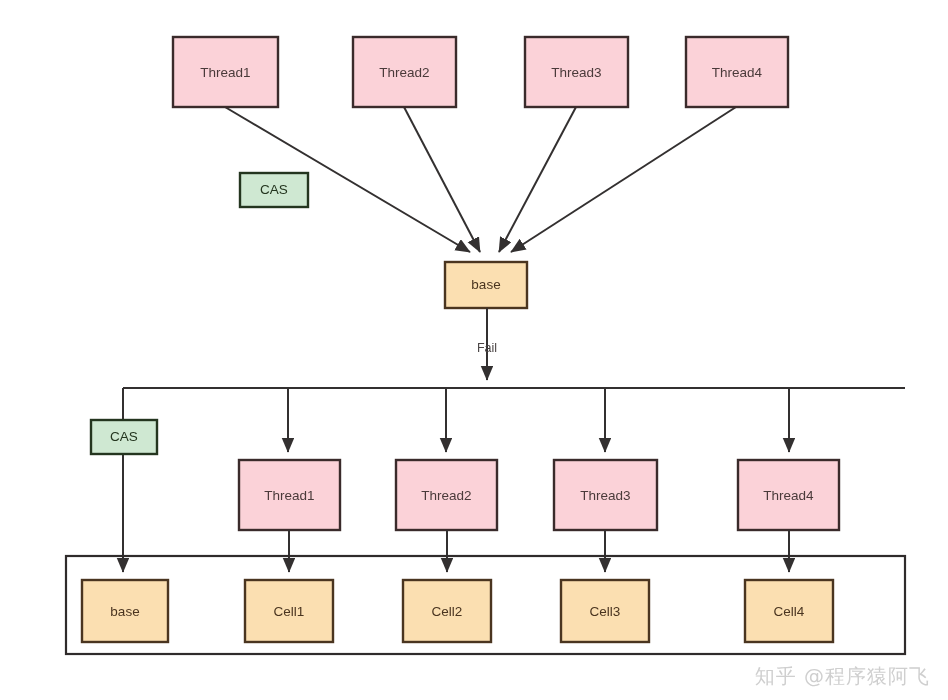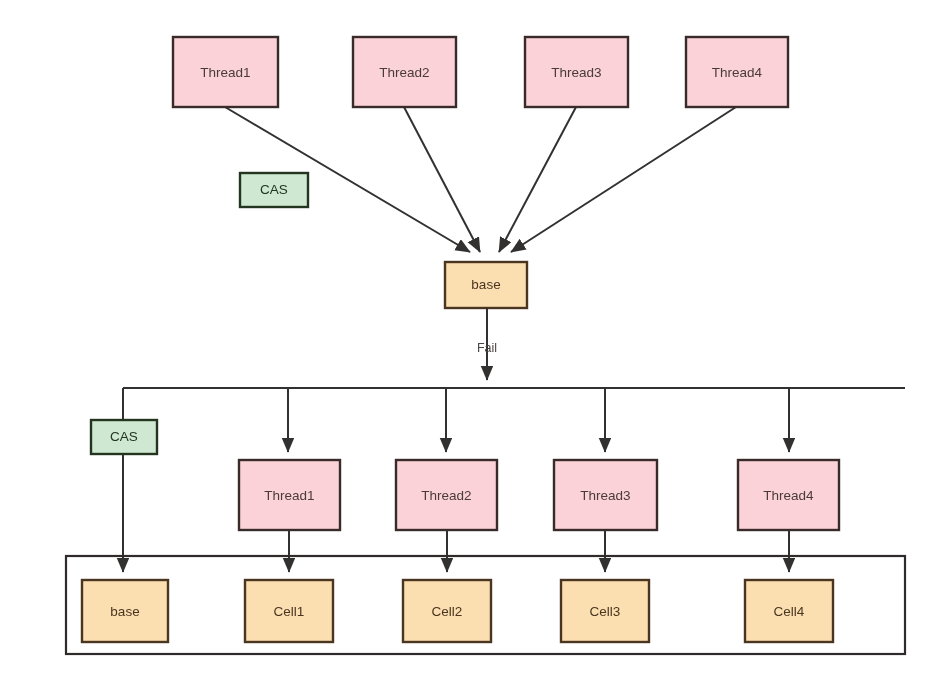--- a/index.html
+++ b/index.html
@@ -177,13 +177,14 @@
     <g>
       <rect class="node-rect orange" x="561" y="580" width="88" height="62"></rect>
       <text class="node-label on-orange" x="605" y="612">Cell3</text>
     </g>
     <g>
       <rect class="node-rect orange" x="745" y="580" width="88" height="62"></rect>
       <text class="node-label on-orange" x="789" y="612">Cell4</text>
     </g>
   </svg>
 
+  <div class="watermark">知乎 @程序猿阿飞</div>
 </div>
 
 </body></html>

